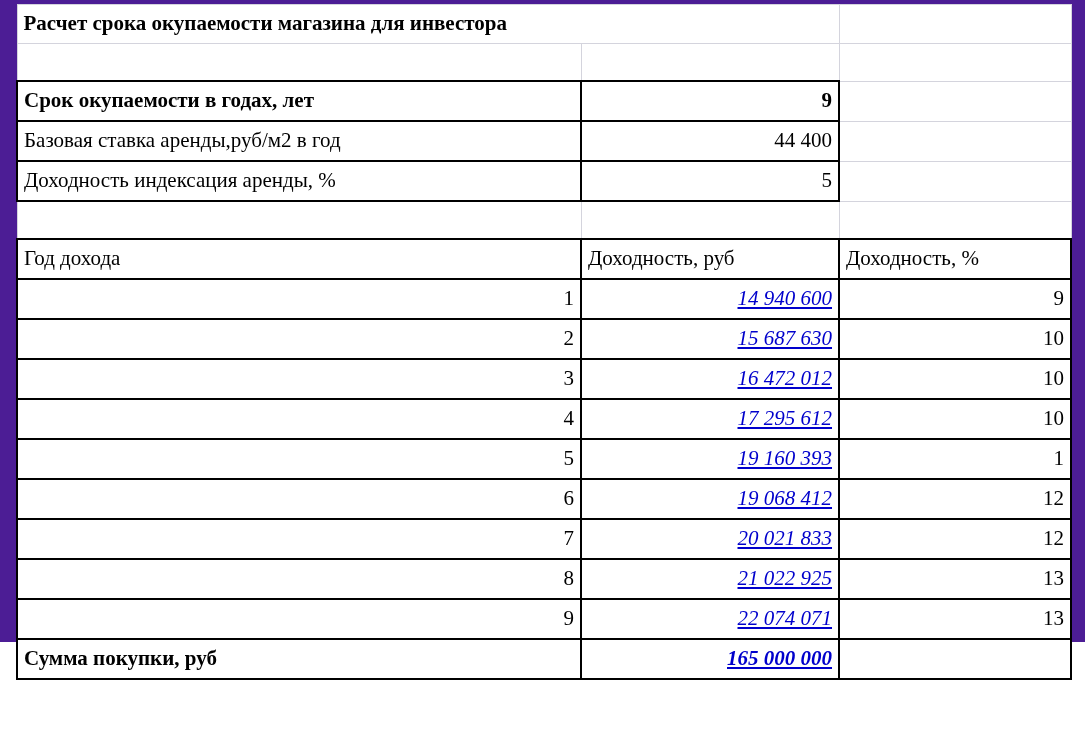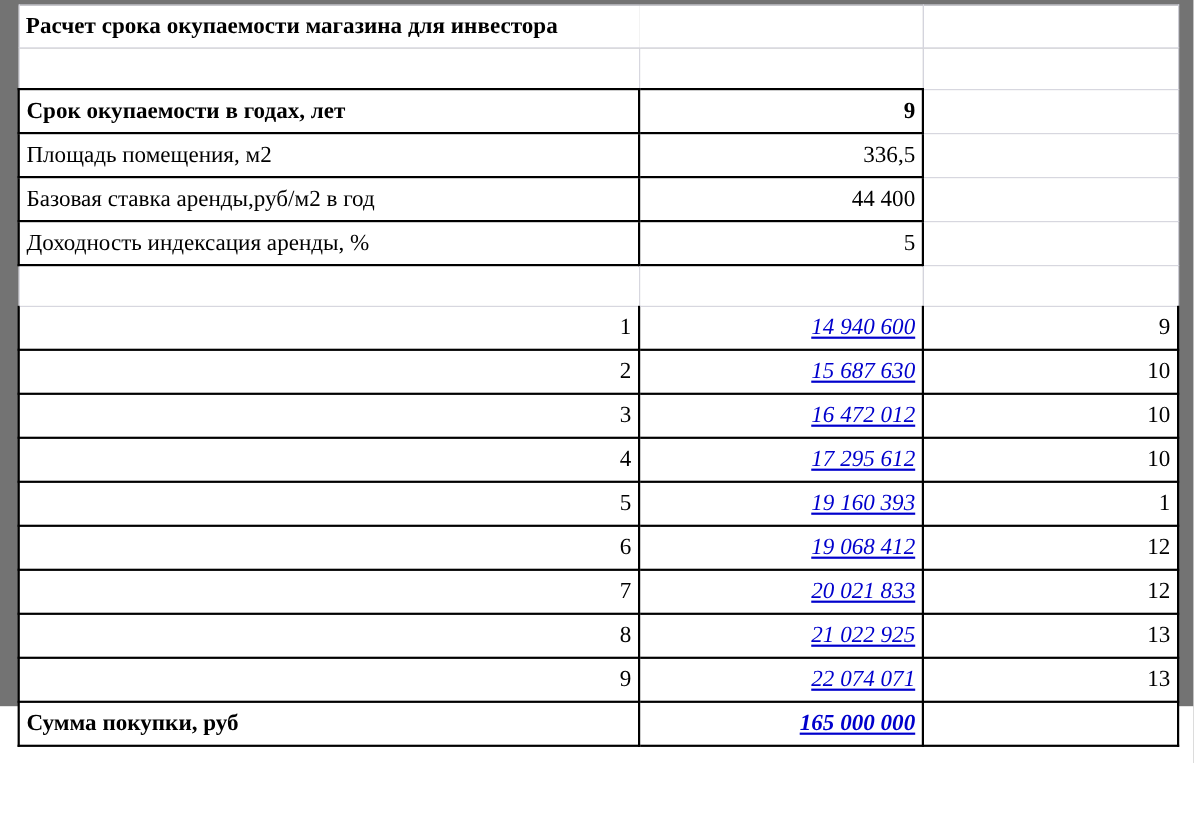--- a/index.html
+++ b/index.html
@@ -13,21 +13,21 @@
     height: 754px;
     overflow: hidden;
     font-family: "Liberation Serif", "DejaVu Serif", serif;
     color: #000000;
   }
 
   .sheet {
     position: relative;
     width: 1085px;
     height: 642px;
-    background: #737373;
+    background: #4c1d95;
   }
 
   table.grid {
     position: absolute;
     left: 16px;
     top: 4px;
     border-collapse: collapse;
     table-layout: fixed;
   }
 
@@ -100,44 +100,44 @@
         <td class="gl"></td>
         <td class="gl"></td>
       </tr>
 
       <tr>
         <td class="txt bold bx-t bx-b bx-l bx-r">Срок окупаемости в годах, лет</td>
         <td class="num bold bx-t bx-b bx-r">9</td>
         <td class="gl"></td>
       </tr>
 
-      <tr>
-        <td class="txt bx-b bx-l bx-r">Площадь помещения, м2</td>
-        <td class="num bx-b bx-r">336,5</td>
-        <td class="gl"></td>
-      </tr>
 
       <tr>
         <td class="txt bx-b bx-l bx-r">Базовая ставка аренды,руб/м2 в год</td>
         <td class="num bx-b bx-r">44 400</td>
         <td class="gl"></td>
       </tr>
 
       <tr>
         <td class="txt bx-b bx-l bx-r">Доходность индексация аренды, %</td>
         <td class="num bx-b bx-r">5</td>
         <td class="gl"></td>
       </tr>
 
       <tr class="blank-row">
         <td class="gl"></td>
         <td class="gl"></td>
         <td class="gl"></td>
       </tr>
 
+      <tr>
+        <td class="txt bx-t bx-b bx-l bx-r">Год дохода</td>
+        <td class="txt bx-t bx-b bx-r">Доходность, руб</td>
+        <td class="txt bx-t bx-b bx-r">Доходность, %</td>
+      </tr>
 
       <tr>
         <td class="num bx-b bx-l bx-r">1</td>
         <td class="num bx-b bx-r">
           <span class="link">14 940 600</span>
         </td>
         <td class="num bx-b bx-r">9</td>
       </tr>
 
       <tr>

